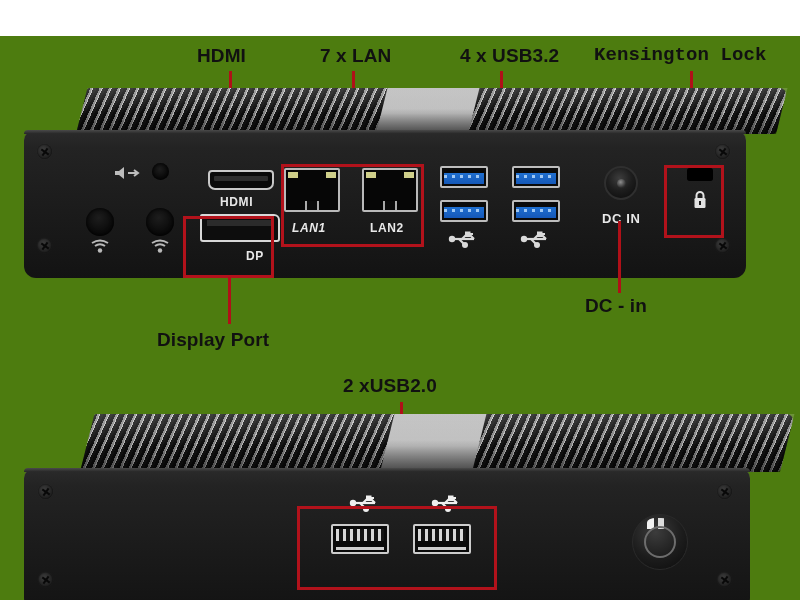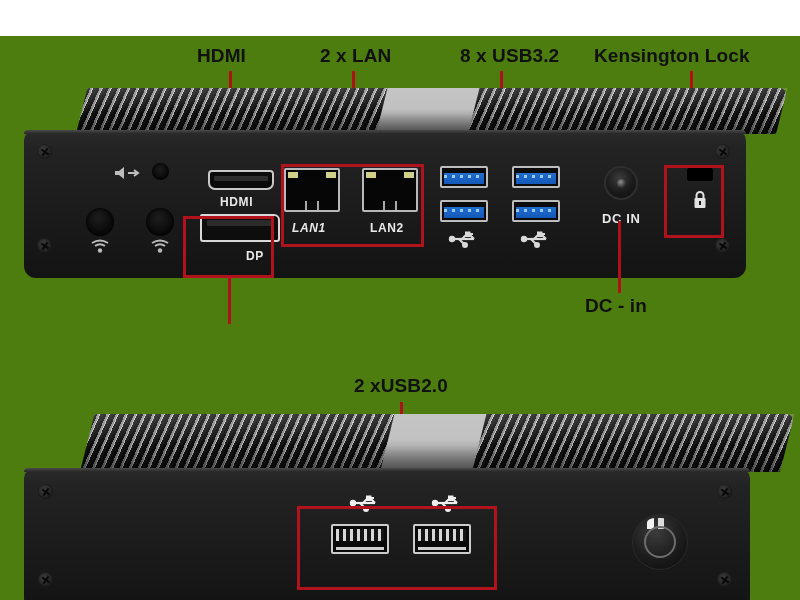--- a/index.html
+++ b/index.html
@@ -213,23 +213,23 @@
 
   .icon { position:absolute; }
   svg { display:block; overflow: visible; }
 </style>
 </head>
 <body>
 
 <div id="stage">
 
   <div class="callout" style="left:197px; top:10px;">HDMI</div>
-  <div class="callout" style="left:320px; top:10px;">2 x LAN</div>
-  <div class="callout" style="left:460px; top:10px;">8 x USB3.2</div>
-  <div class="callout" style="left:594px; top:10px;">Kensington Lock</div>
+  <div class="callout" style="left:320px; top:10px;">7 x LAN</div>
+  <div class="callout" style="left:460px; top:10px;">4 x USB3.2</div>
+  <div class="callout" style="left:594px; top:10px;font-family:Liberation Mono, monospace;">Kensington Lock</div>
 
   <div class="leader" style="left:229px; top:35px; height:120px;"></div>
   <div class="leader" style="left:352px; top:35px; height:93px;"></div>
   <div class="leader" style="left:500px; top:35px; height:95px;"></div>
   <div class="leader" style="left:690px; top:35px; height:94px;"></div>
 
   <div class="unit" style="left:24px; top:52px; width:752px; height:190px;">
 
     <div style="position:absolute; left:52px; top:0px; width:700px; height:46px; transform: skewX(-14deg); transform-origin: bottom left;">
       <div class="fins"></div>
@@ -340,25 +340,26 @@
         </svg>
       </div>
     </div>
   </div>
 
   <div class="redbox" style="left:281px; top:128px; width:143px; height:83px;"></div>
   <div class="redbox" style="left:183px; top:180px; width:91px; height:62px;"></div>
   <div class="redbox" style="left:664px; top:129px; width:60px; height:73px;"></div>
 
   <div class="leader" style="left:228px; top:241px; height:47px;"></div>
+  <div class="callout" style="left:157px; top:294px;">Display Port</div>
 
   <div class="leader" style="left:618px; top:185px; height:72px;"></div>
   <div class="callout" style="left:585px; top:260px;">DC - in</div>
 
-  <div class="callout" style="left:354px; top:340px;">2 xUSB2.0</div>
+  <div class="callout" style="left:343px; top:340px;">2 xUSB2.0</div>
   <div class="leader" style="left:400px; top:366px; height:113px;"></div>
 
   <div class="unit" style="left:24px; top:378px; width:752px; height:200px;">
 
     <div style="position:absolute; left:56px; top:0px; width:700px; height:58px; transform: skewX(-14deg); transform-origin: bottom left;">
       <div class="fins"></div>
       <div class="fins-plate" style="left:300px; top:0; width:92px; height:58px;"></div>
       <div class="fins-shade"></div>
     </div>
 

